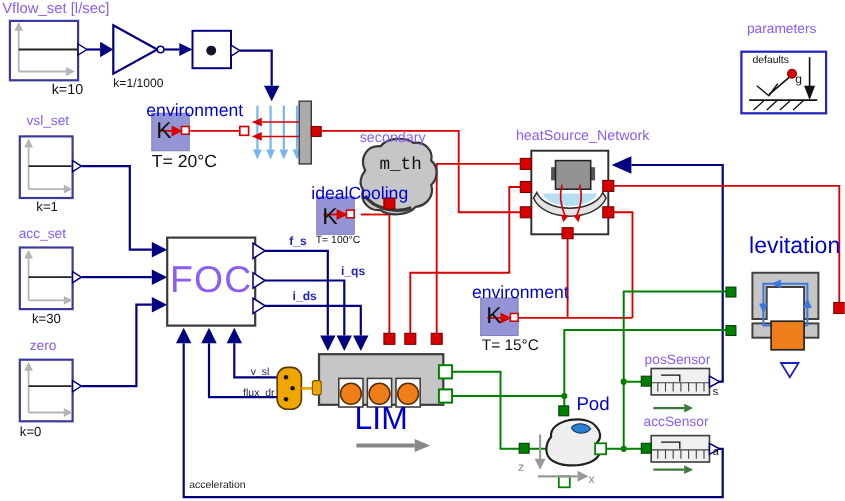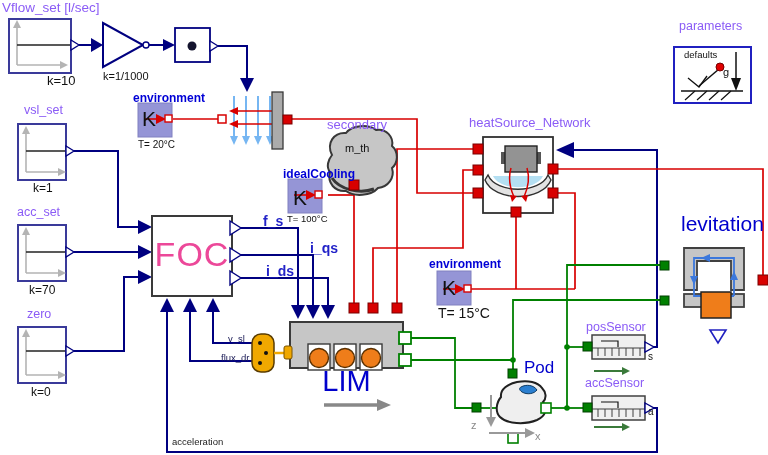--- a/index.html
+++ b/index.html
@@ -1,29 +1,29 @@
 <!DOCTYPE html>
 <html><head>
 <meta charset="utf-8">
 <style>
   html,body{margin:0;padding:0;background:#fff;}
   #canvas{position:relative;width:768px;height:455px;background:#ffffff;overflow:hidden;
           font-family:"Liberation Sans",sans-serif;}
   #wires{position:absolute;left:0;top:0;}
   .lbl{position:absolute;white-space:nowrap;line-height:1.1;}
   .bname{color:#8b5cf6;font-weight:normal;font-size:12.5px;}
-  .bname-sm{color:#0000d6;font-weight:bold;font-size:12px;}
+  .bname-sm{color:#0000d6;font-weight:normal;font-size:16px;}
   .bname-big{color:#0000cc;font-weight:normal;}
   .param{color:#111;font-size:12px;}
   .param-sm{color:#111;font-size:9.5px;}
   .kletter{color:#111;font-size:21px;}
-  .sig{color:#2222c8;font-weight:bold;font-size:14px;}
+  .sig{color:#2222c8;font-weight:bold;font-size:11px;}
   .sigdark{color:#20205a;font-size:9.5px;}
   .axis{color:#8a8a8a;font-size:11px;}
-  .foc-text{color:#ec4899;font-size:34px;letter-spacing:1px;}
+  .foc-text{color:#8b5cf6;font-size:34px;letter-spacing:1px;}
 </style>
 </head>
 <body>
 
 <div id="canvas">
 
 <svg id="wires" width="768" height="455" viewBox="0 0 768 455">
 
   <g stroke="#000080" stroke-width="2" fill="none">
     <path d="M79,45 H91"></path>
@@ -289,40 +289,40 @@
     <polygon points="622,423 622,431 630,427" fill="#3a7a3a"></polygon>
   </g>
 </svg>
 
 <div class="lbl bname" style="left:2px;top:1px;font-size:13.5px;">Vflow_set [l/sec]</div>
 <div class="lbl param" style="left:27px;top:74px;font-size:13px;margin-left:20px;">k=10</div>
 <div class="lbl param" style="left:103px;top:70px;font-size:11px;">k=1/1000</div>
 
 <div class="lbl bname-sm" style="left:133px;top:92px;">environment</div>
 <div class="lbl kletter" style="left:142px;top:107px;">K</div>
-<div class="lbl param-sm" style="left:138px;top:139px;font-size:10px;">T= 20°C</div>
+<div class="lbl param-sm" style="left:138px;top:139px;font-size:16px;">T= 20°C</div>
 
 <div class="lbl bname" style="left:24px;top:104px;">vsl_set</div>
 <div class="lbl param" style="left:33px;top:182px;">k=1</div>
 <div class="lbl bname" style="left:17px;top:206px;">acc_set</div>
-<div class="lbl param" style="left:29px;top:284px;">k=70</div>
+<div class="lbl param" style="left:29px;top:284px;">k=30</div>
 <div class="lbl bname" style="left:27px;top:308px;">zero</div>
-<div class="lbl param" style="left:31px;top:386px;">k=0</div>
+<div class="lbl param" style="left:18px;top:386px;">k=0</div>
 
 <div class="lbl foc-text" style="left:152px;top:236px;width:80px;text-align:center;">FOC</div>
 <div class="lbl sig" style="left:263px;top:214px;">f_s</div>
 <div class="lbl sig" style="left:266px;top:241px;margin-left:44px;">i_qs</div>
 <div class="lbl sig" style="left:266px;top:264px;">i_ds</div>
 
 <div class="lbl bname-sm" style="left:283px;top:168px;">idealCooling</div>
 <div class="lbl kletter" style="left:293px;top:186px;">K</div>
 <div class="lbl param-sm" style="left:287px;top:214px;">T= 100°C</div>
 
 <div class="lbl bname" style="left:327px;top:118px;font-size:13px;">secondary</div>
-<div class="lbl param-sm" style="left:345px;top:142px;font-size:11px;">m_th</div>
+<div class="lbl param-sm" style="left:345px;top:142px;font-size:16px;font-family:Liberation Mono, monospace;">m_th</div>
 
 <div class="lbl bname" style="left:469px;top:116px;font-size:13px;">heatSource_Network</div>
 
 <div class="lbl bname-sm" style="left:429px;top:258px;">environment</div>
 <div class="lbl kletter" style="left:442px;top:276px;">K</div>
 <div class="lbl param-sm" style="left:438px;top:306px;font-size:14px;">T= 15°C</div>
 
 <div class="lbl bname" style="left:679px;top:20px;">parameters</div>
 <div class="lbl param-sm" style="left:684px;top:50px;">defaults</div>
 <div class="lbl param-sm" style="left:723px;top:66px;font-size:11px;">g</div>

